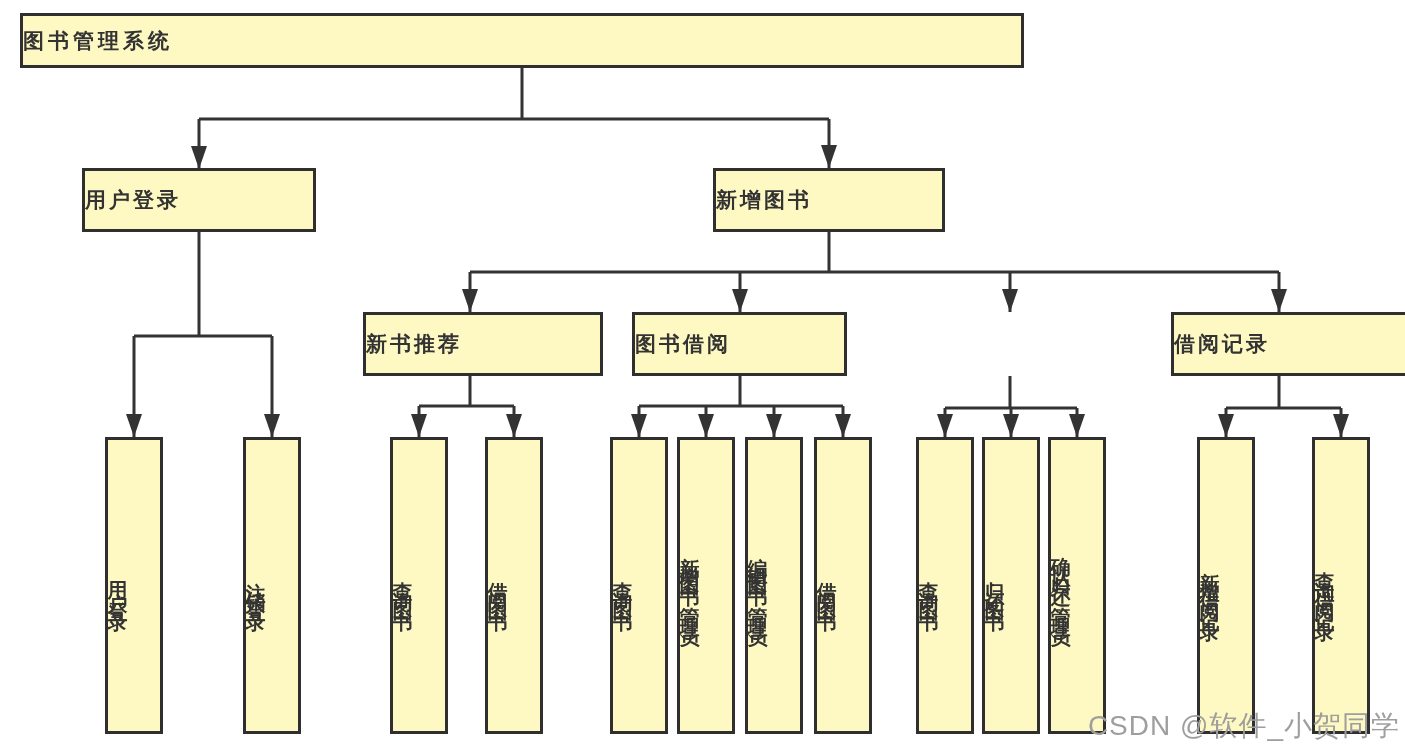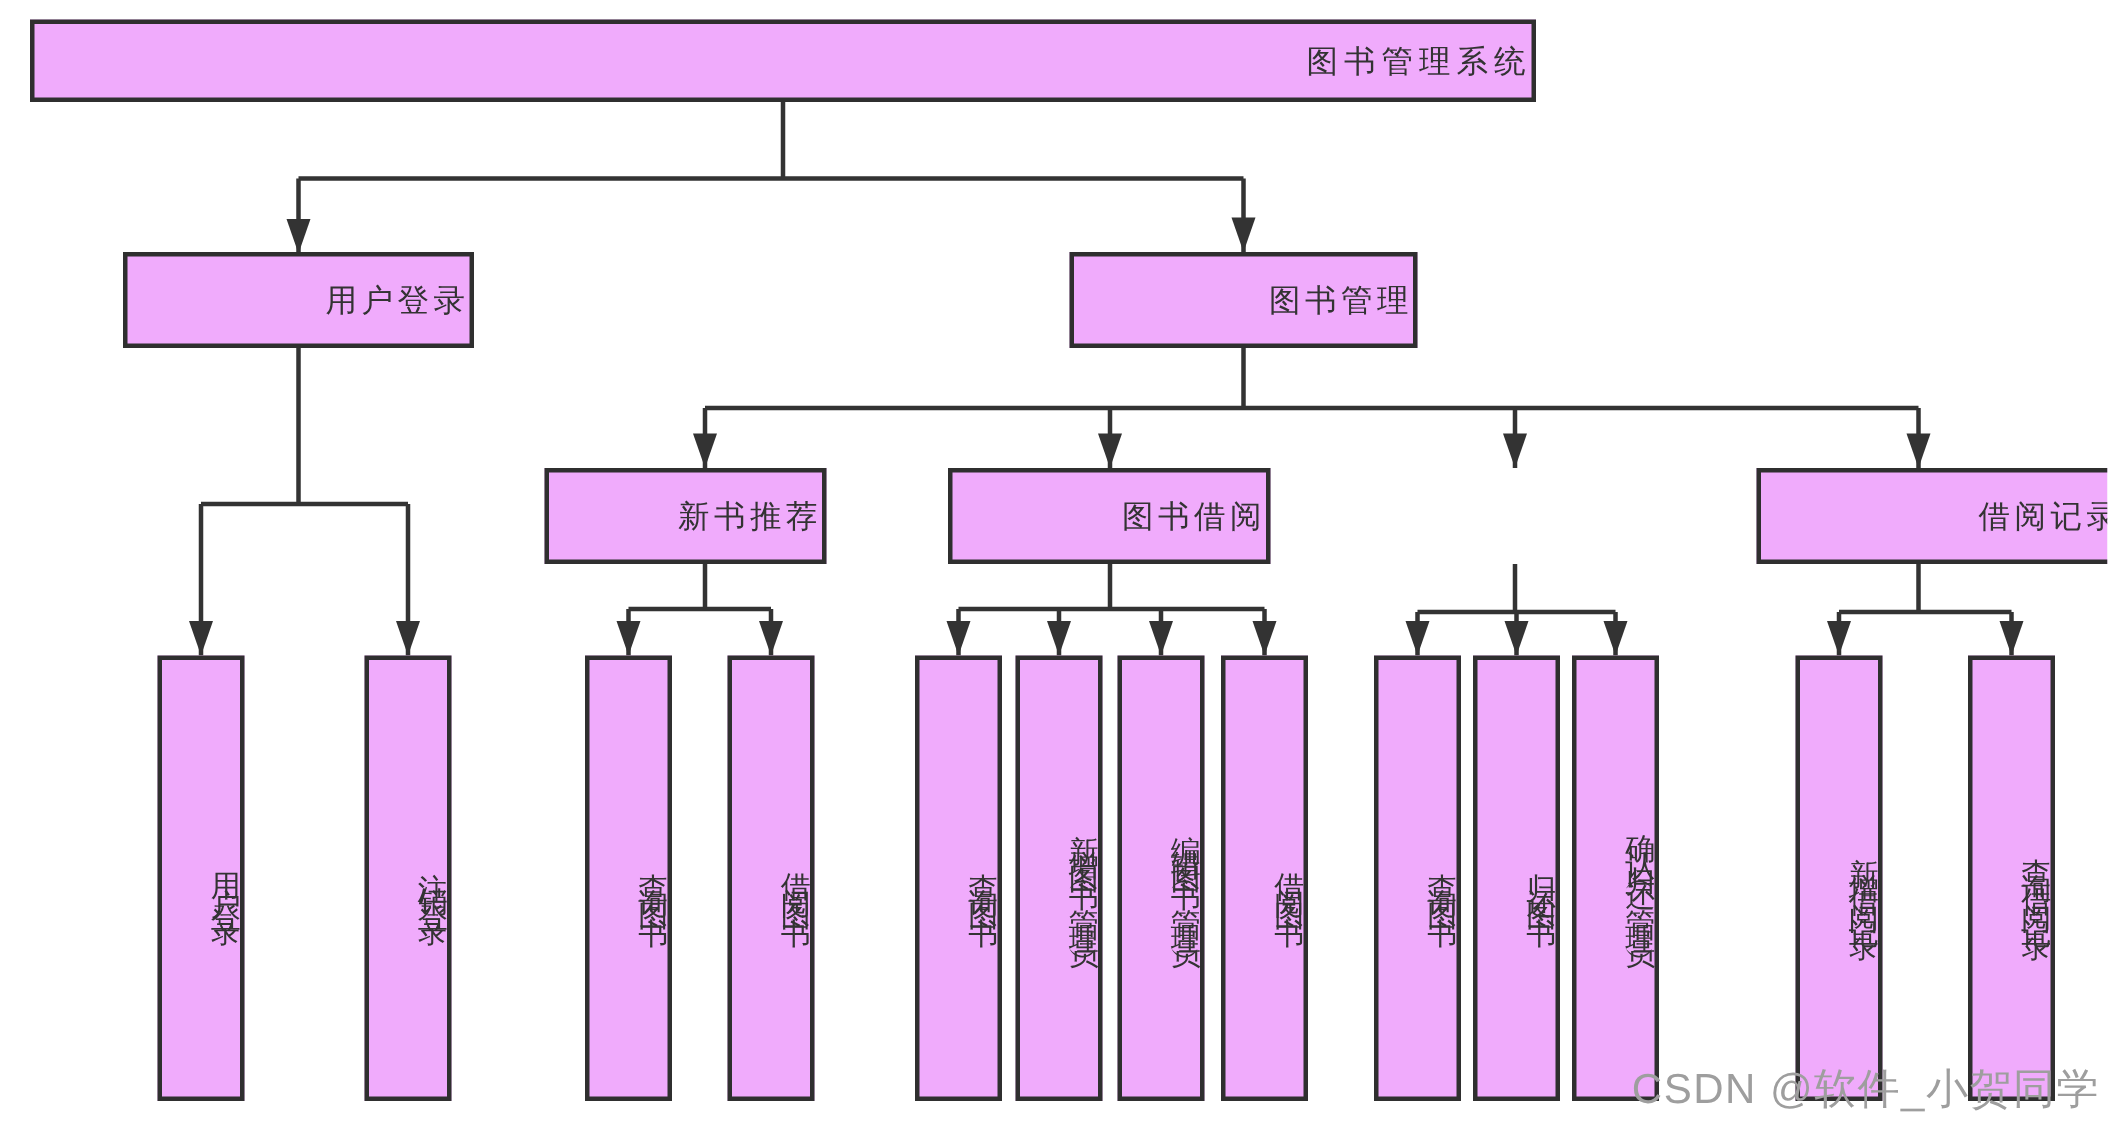--- a/index.html
+++ b/index.html
@@ -8,29 +8,30 @@
     width: 1405px;
     height: 747px;
     background: #ffffff;
     font-family: "Liberation Sans", "DejaVu Sans", sans-serif;
     overflow: hidden;
   }
   #wires { position: absolute; left: 0; top: 0; width: 1405px; height: 747px; }
   .box {
     position: absolute;
     box-sizing: border-box;
-    background: #f0abfc;
+    background: #fef9c3;
     border: 3px solid #2f2f2f;
     color: #333333;
     display: flex;
     align-items: center;
-    justify-content: flex-end;
+    justify-content: flex-start;
     font-size: 21px;
     letter-spacing: 3px;
     white-space: nowrap;
+    font-weight: bold;
   }
   .hbox { height: 64px; }
   .vbox {
     width: 58px;
     height: 297px;
     top: 437px;
     font-size: 20px;
     letter-spacing: 0;
   }
   .vbox .vtext {
@@ -38,21 +39,21 @@
     text-orientation: mixed;
     letter-spacing: 10px;
     line-height: 1;
   }
   
   #n-root { left: 20px; top: 13px; width: 1004px; height: 55px; font-size: 21px; letter-spacing: 4px; }
   
   #n-user-login { left: 82px;  top: 168px; width: 234px; }
   #n-book-mgmt  { left: 713px; top: 168px; width: 232px; }
   
-  #n-new-book-rec   { left: 363px;  top: 312px; width: 188px; }
+  #n-new-book-rec   { left: 363px;  top: 312px; width: 240px; }
   #n-book-borrow    { left: 632px;  top: 312px; width: 215px; }
   #n-current-borrow { left: 902px;  top: 312px; width: 215px; }
   #n-borrow-record  { left: 1171px; top: 312px; width: 247px; }
   
   #n-leaf-user-login    { left: 105px; }
   #n-leaf-logout        { left: 243px; }
   #n-leaf-query-nbr     { left: 390px; }
   #n-leaf-borrow-nbr    { left: 485px; }
   #n-leaf-query-bb      { left: 610px; }
   #n-leaf-add-books     { left: 677px; }
@@ -120,21 +121,21 @@
   </svg>
 
   <div class="box" id="n-root">
     <span>图书管理系统</span>
   </div>
 
   <div class="box hbox" id="n-user-login">
     <span>用户登录</span>
   </div>
   <div class="box hbox" id="n-book-mgmt">
-    <span>图书管理</span>
+    <span>新增图书</span>
   </div>
 
   <div class="box hbox" id="n-new-book-rec">
     <span>新书推荐</span>
   </div>
   <div class="box hbox" id="n-book-borrow">
     <span>图书借阅</span>
   </div>
   <div class="box hbox" id="n-borrow-record">
     <span>借阅记录</span>

